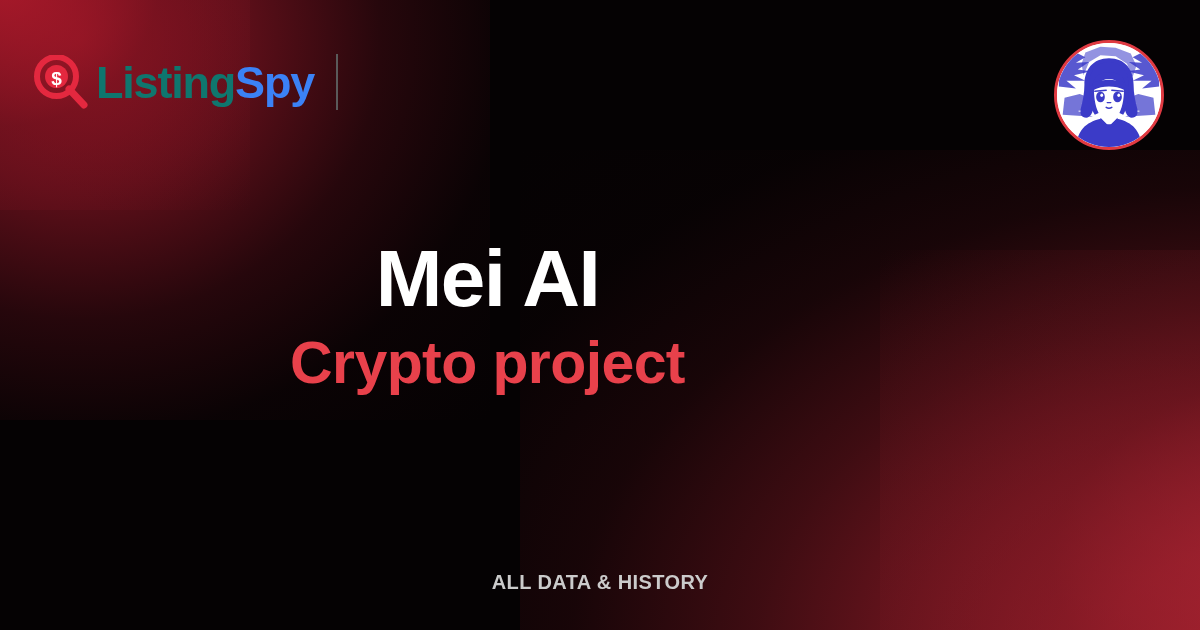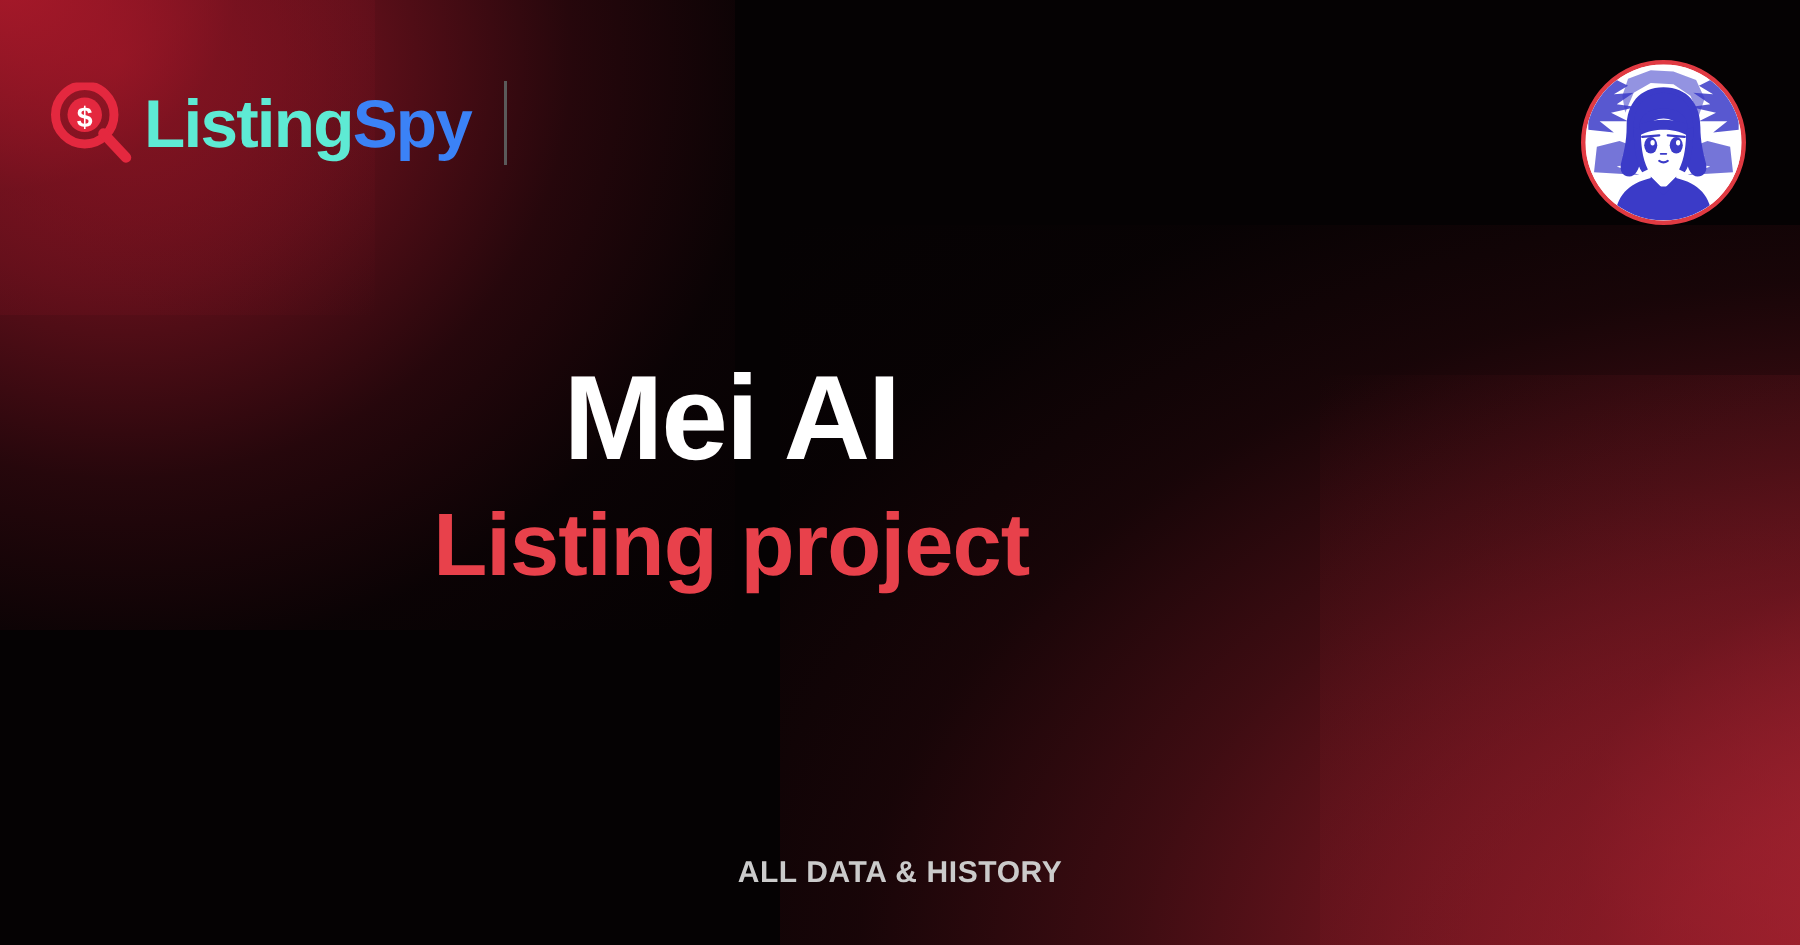--- a/index.html
+++ b/index.html
@@ -97,21 +97,21 @@
     display: block;
   }
 
   #brand-wordmark {
     font-size: 45px;
     font-weight: bold;
     letter-spacing: -1.2px;
     line-height: 1;
     white-space: nowrap;
   }
-  #brand-word-listing { color: #5eead4; }
+  #brand-word-listing { color: #0f766e; }
   #brand-word-spy { color: #3b82f6; }
 
   #brand-divider {
     width: 2px;
     height: 56px;
     background: #5a5a5a;
     margin: 0 20px 0 22px;
     flex: 0 0 2px;
   }
 
@@ -258,20 +258,20 @@
           <path d="M46 80 C30 84 22 92 20 110 L90 110 C88 92 80 84 64 80 L60 86 L50 86 Z" fill="#3b3bc8"></path>
           <path d="M46 79 L55 88 L64 79 L64 84 L55 92 L46 84 Z" fill="#3b3bc8"></path>
         </svg>
       </span>
     </div>
 
   </div>
 
   <div id="center">
     <div id="project-title">Mei AI</div>
-    <div id="project-subtitle">Listing project</div>
+    <div id="project-subtitle">Crypto project</div>
   </div>
 
   <div id="footer">
     <span id="footer-text">ALL DATA &amp; HISTORY</span>
   </div>
 
 </div>
 
 </body></html>

